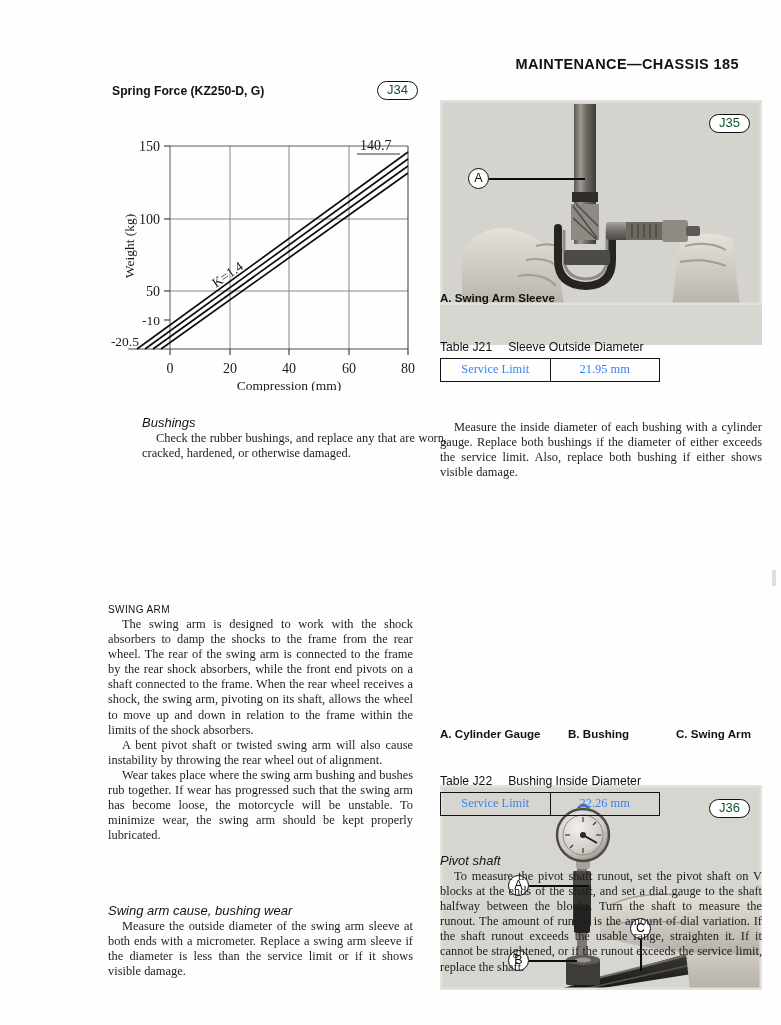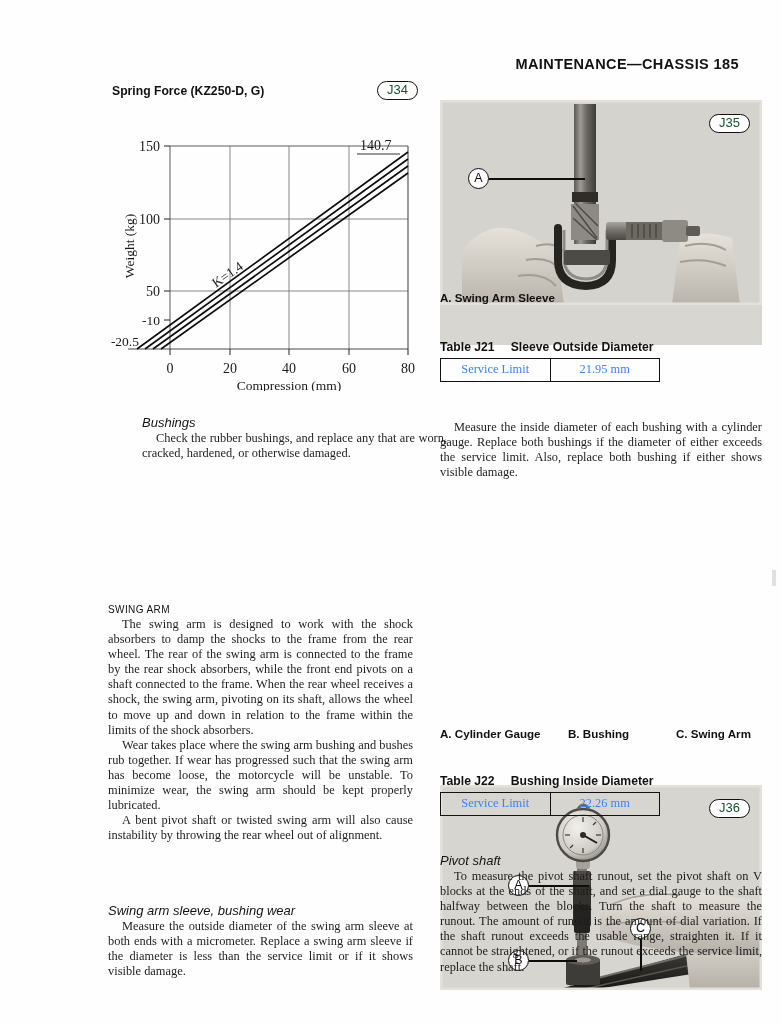--- a/index.html
+++ b/index.html
@@ -130,21 +130,21 @@
     font-size: 11.6px;
     color: #111;
     white-space: nowrap;
   }
   .caption-multi { display: flex; }
   .caption-multi span { white-space: nowrap; }
 
   
   .table-title {
     font-family: "Liberation Sans", sans-serif;
-    font-weight: bold;
+    font-weight: normal;
     font-size: 12.2px;
     color: #111;
     margin-bottom: 4px;
     white-space: nowrap;
   }
   .table-title .tnum { margin-right: 16px; }
   .spec-table {
     border-collapse: collapse;
     width: 220px;
     border: 1.7px solid #111;
@@ -414,26 +414,26 @@
         <td>Service Limit</td>
         <td>22.26 mm</td>
       </tr>
     </tbody>
       </table>
   </div>
 
   <div class="col-left" style="top:604px;">
     <div class="sec-head">SWING ARM</div>
     <p class="body-text">The swing arm is designed to work with the shock absorbers to damp the shocks to the frame from the rear wheel.  The rear of the swing arm is connected to the frame by the rear shock absorbers, while the front end pivots on a shaft connected to the frame. When the rear wheel receives a shock, the swing arm, pivoting on its shaft, allows the wheel to move up and down in relation to the frame within the limits of the shock absorbers.</p>
+    <p class="body-text">A bent pivot shaft or twisted swing arm will also cause instability by throwing the rear wheel out of alignment.</p>
     <p class="body-text">Wear takes place where the swing arm bushing and bushes rub together.  If wear has progressed such that the swing arm has become loose, the motorcycle will be unstable.  To minimize wear, the swing arm should be kept properly lubricated.</p>
-    <p class="body-text">A bent pivot shaft or twisted swing arm will also cause instability by throwing the rear wheel out of alignment.</p>
   </div>
 
   <div class="col-left" style="top:903px;">
-    <div class="sub-head-italic">Swing arm sleeve, bushing wear</div>
+    <div class="sub-head-italic">Swing arm cause, bushing wear</div>
     <p class="body-text">Measure the outside diameter of the swing arm sleeve at both ends with a micrometer.  Replace a swing arm sleeve if the diameter is less than the service limit or if it shows visible damage.</p>
   </div>
 
   <div class="col-right" style="top:853px;">
     <div class="sub-head-italic">Pivot shaft</div>
     <p class="body-text">To measure the pivot shaft runout, set the pivot shaft on V blocks at the ends of the shaft, and set a dial gauge to the shaft halfway between the blocks.  Turn the shaft to measure the runout.  The amount of runout is the amount of dial variation.  If the shaft runout exceeds the usable range, straighten it.  If it cannot be straightened, or if the runout exceeds the service limit, replace the shaft.</p>
   </div>
 
   <div class="scan-mark" style="left:772px; top:570px; width:4px; height:16px;"></div>
 

